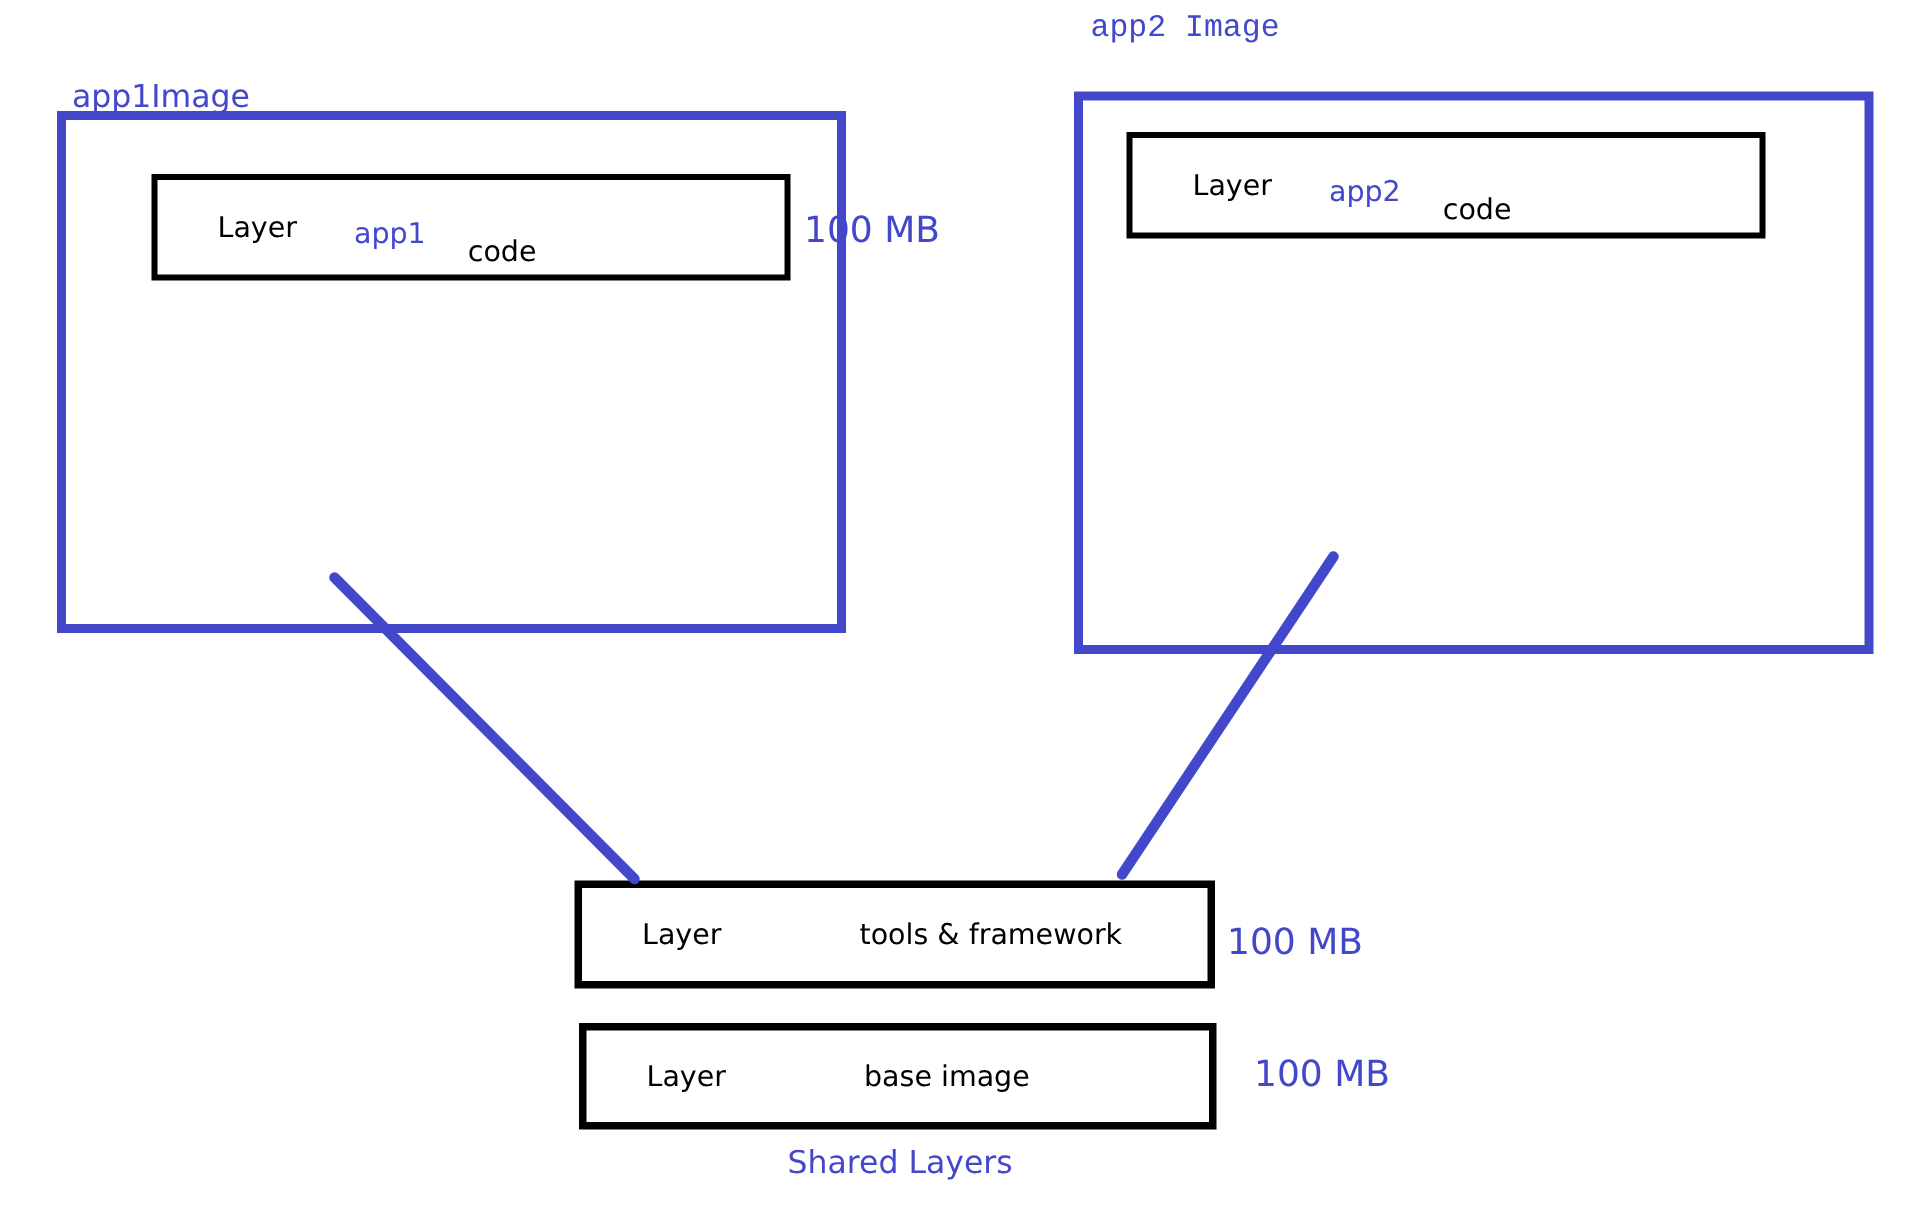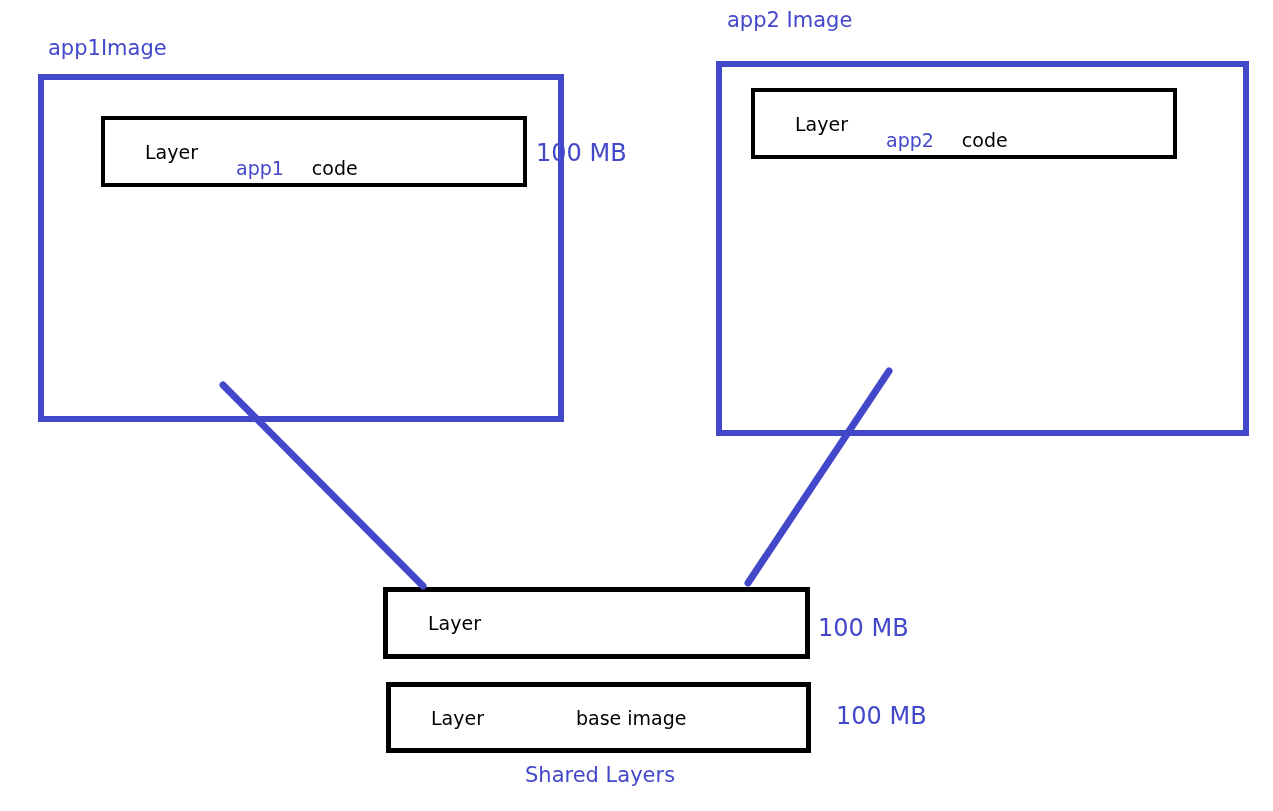--- a/index.html
+++ b/index.html
@@ -52,21 +52,21 @@
     white-space: nowrap;
   }
   .size-label {
     position: absolute;
     font-size: 24px;
     color: var(--blue);
     white-space: nowrap;
     z-index: 5;
   }
 
-  .name-gap  { margin-left: 38px; position: relative; top: 16px; text-align: right; }
+  .name-gap  { margin-left: 38px; position: relative; top: 4px; text-align: right; }
   .code-gap  { margin-left: 28px; position: relative; top: 16px; }
   .label-gap { margin-left: 92px; }
 
   svg.connectors {
     position: absolute;
     left: 0; top: 0;
     width: 1273px;
     height: 811px;
     z-index: 4;
     pointer-events: none;
@@ -80,44 +80,45 @@
 </head>
 <body>
 
 <div class="canvas">
 
   <svg class="connectors" viewBox="0 0 1273 811">
     <line x1="223" y1="385" x2="423" y2="586"></line>
     <line x1="889" y1="371" x2="748" y2="583"></line>
   </svg>
 
-  <div class="title" style="left:48px; top:36px;">app1Image</div>
+  <div class="title" style="left:48px; top:52px;">app1Image</div>
 
   <div class="bigbox" style="left:38px; top:74px; width:526px; height:348px;"></div>
 
   <div class="layerbox inner" style="left:101px; top:116px; width:426px; height:71px; z-index:2;">
     <span class="black-text">Layer</span>
     <span class="blue-text name-gap">app1</span>
     <span class="black-text code-gap">code</span>
   </div>
 
   <div class="size-label" style="left:536px; top:139px;">100 MB</div>
 
-  <div class="title" style="left:727px; top:8px;">app2 Image</div>
+  <div class="title" style="left:727px; top:8px;font-family:Liberation Mono, monospace;">app2 Image</div>
 
   <div class="bigbox" style="left:716px; top:61px; width:533px; height:375px;"></div>
 
   <div class="layerbox inner" style="left:751px; top:88px; width:426px; height:71px; z-index:2;">
     <span class="black-text">Layer</span>
     <span class="blue-text name-gap">app2</span>
     <span class="black-text code-gap">code</span>
   </div>
 
   <div class="layerbox shared" style="left:383px; top:587px; width:427px; height:72px; z-index:2;">
     <span class="black-text">Layer</span>
+    <span class="black-text label-gap">tools &amp; framework</span>
   </div>
   <div class="size-label" style="left:818px; top:614px;">100 MB</div>
 
   <div class="layerbox shared" style="left:386px; top:682px; width:425px; height:71px; z-index:2;">
     <span class="black-text">Layer</span>
     <span class="black-text label-gap">base image</span>
   </div>
   <div class="size-label" style="left:836px; top:702px;">100 MB</div>
 
   <div class="title" style="left:525px; top:763px;">Shared Layers</div>

